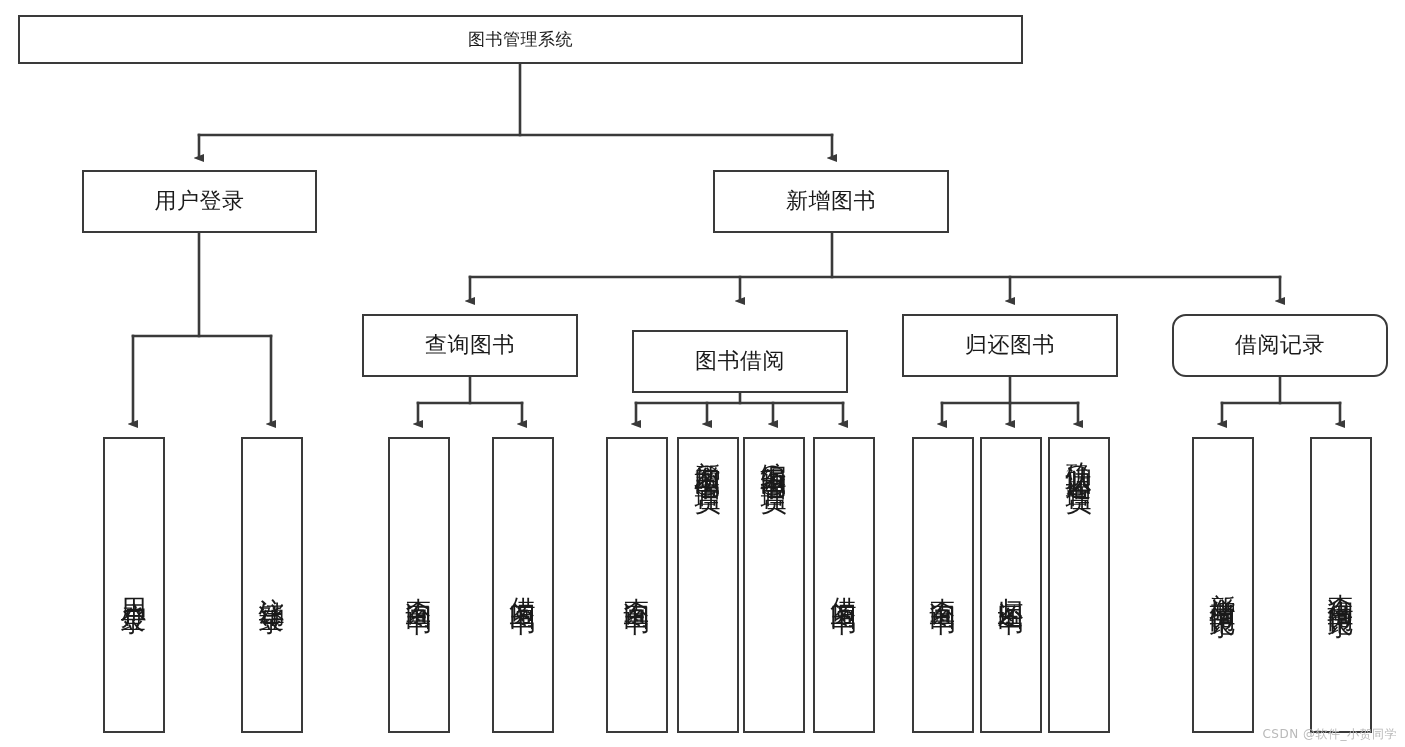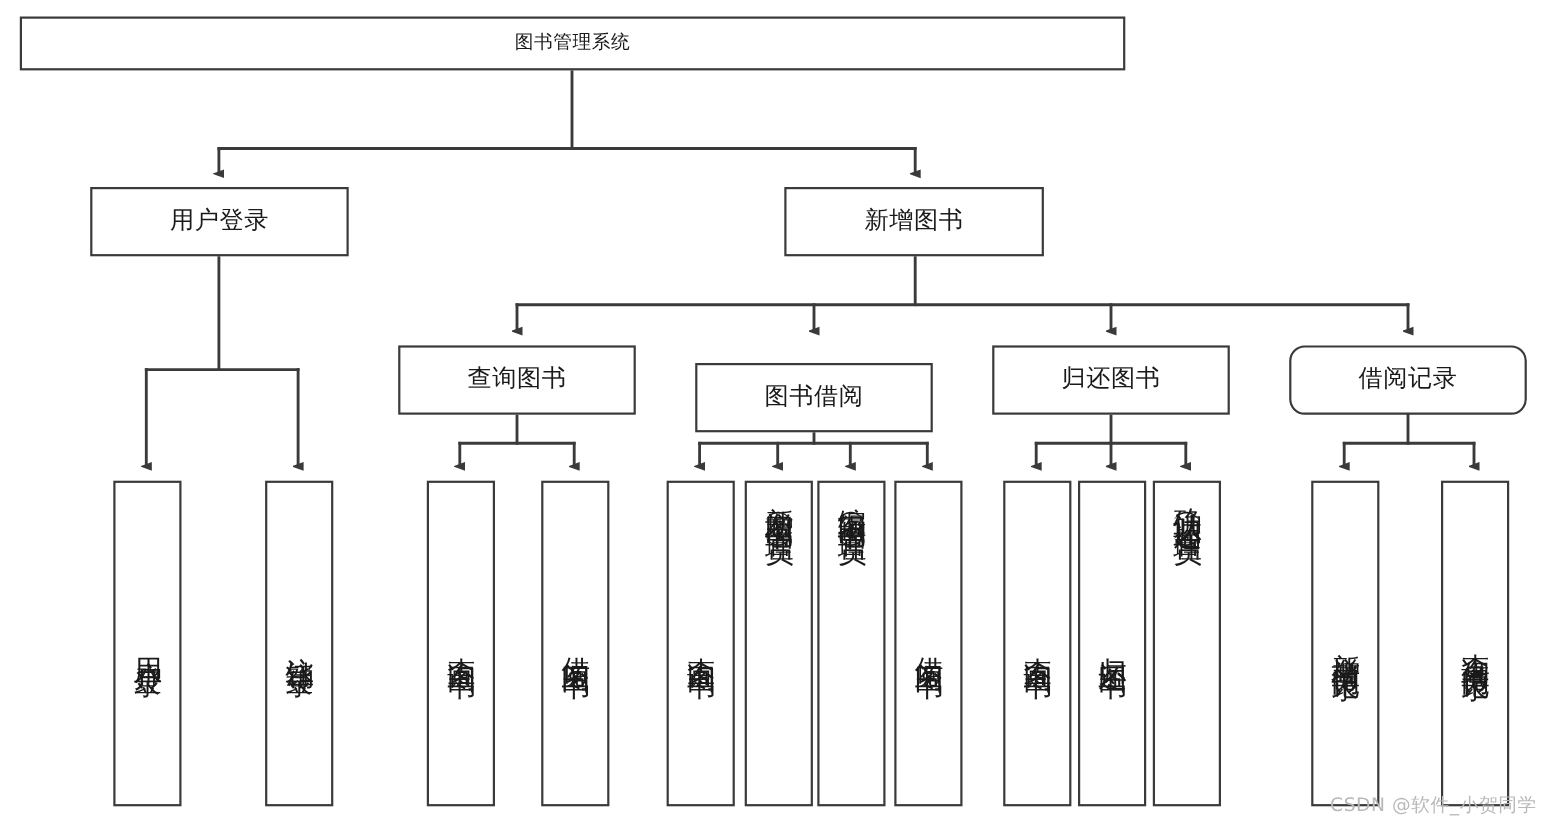--- a/index.html
+++ b/index.html
@@ -52,21 +52,21 @@
   .node.vert.topalign{padding-top:2px;}
   .node.vert.midalign{align-items:center;padding-top:0;}
 
   svg#edges{
     position:absolute;left:0;top:0;width:1405px;height:747px;
     pointer-events:none;
   }
   #watermark{
     position:absolute;
     right:8px;bottom:4px;
-    font-size:17px;
+    font-size:12px;
     color:#b9b9b9;
     letter-spacing:0.5px;
     white-space:nowrap;
   }
 </style>
 </head>
 <body>
 
 <div id="diagram">
 

